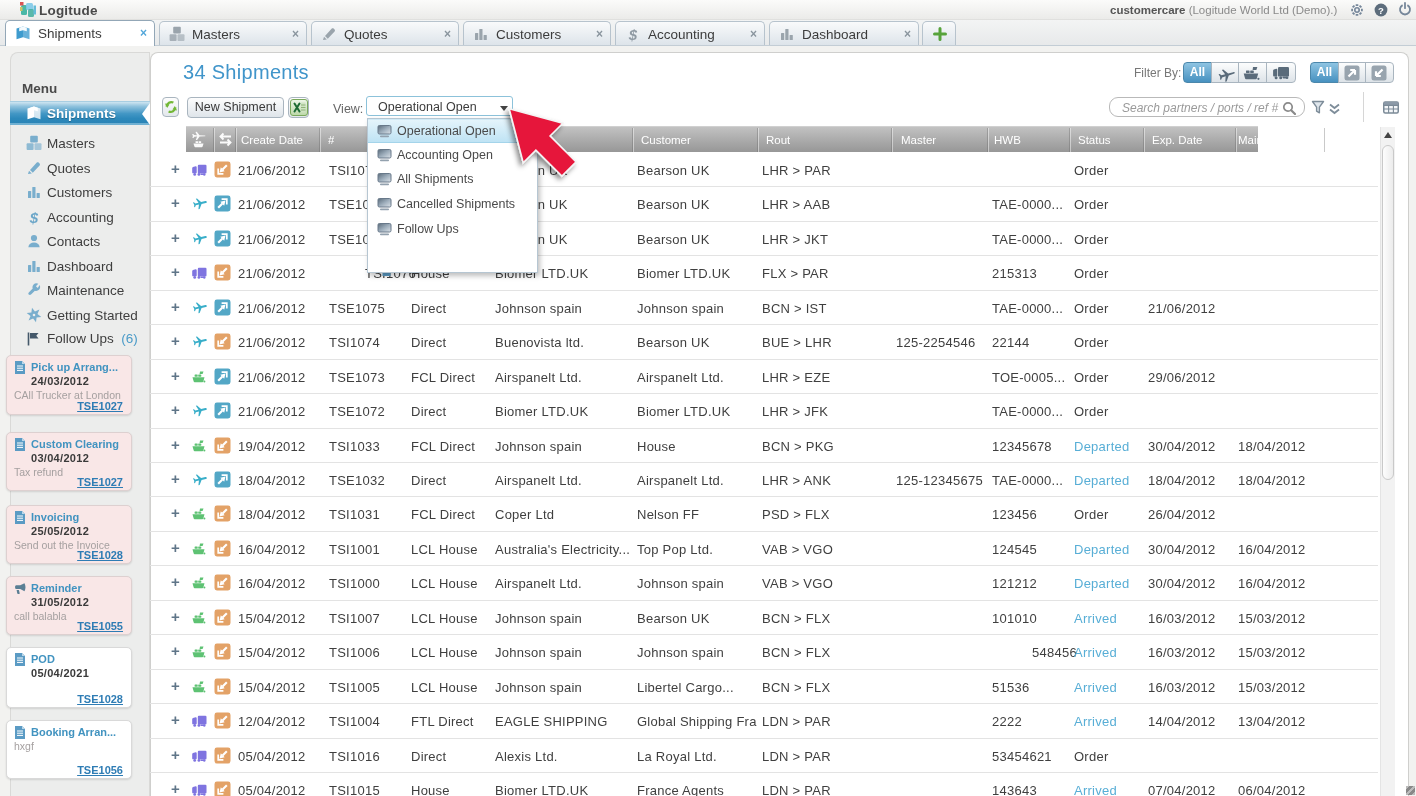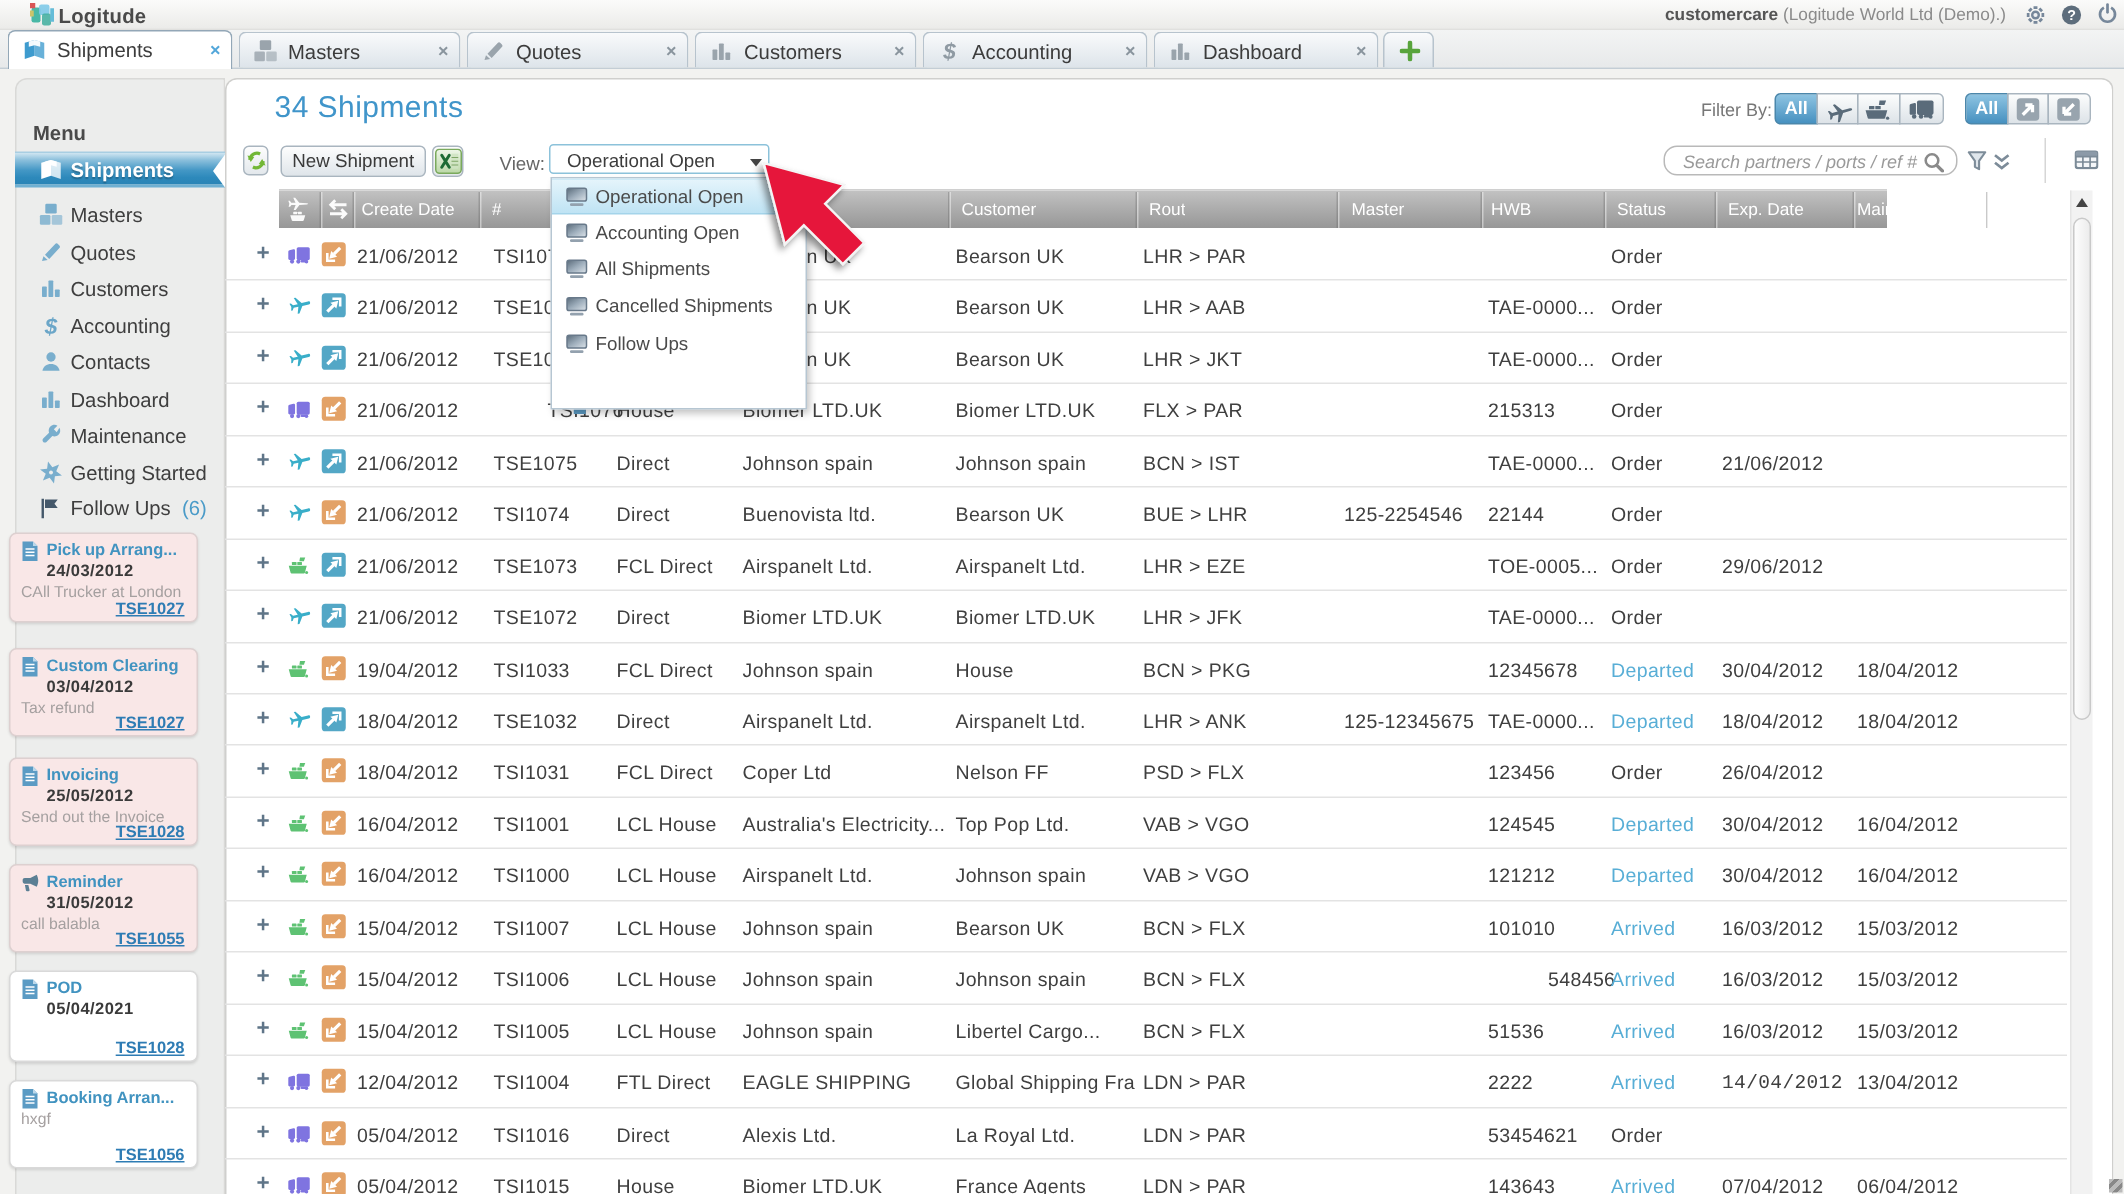--- a/index.html
+++ b/index.html
@@ -906,21 +906,21 @@
         </svg></div>
 <div class="cell" style="left:88px;">12/04/2012</div>
 <div class="cell" style="left:179px;">TSI1004</div>
 <div class="cell" style="left:261px;">FTL Direct</div>
 <div class="cell" style="left:345px;">EAGLE SHIPPING</div>
 <div class="cell" style="left:487px;">Global Shipping Fra</div>
 <div class="cell" style="left:612px;">LDN &gt; PAR</div>
 <div class="cell" style="left:746px;"></div>
 <div class="cell" style="left:842px;">2222</div>
 <div class="cell st-blue" style="left:924px;">Arrived</div>
-<div class="cell" style="left:998px;font-family:Liberation Mono, monospace;">14/04/2012</div>
+<div class="cell" style="left:998px;">14/04/2012</div>
 <div class="cell" style="left:1088px;">13/04/2012</div>
 </div>
 <div class="rowsep" style="top:586px;"></div>
 <div class="row" style="top:586px;">
 <div class="cell" style="left:21px;top:7.5px;color:#5f7588;font-size:15px;font-weight:bold;letter-spacing:0;">+</div>
 <div class="cell" style="left:41px;top:10px;"><svg width="16" height="15" viewBox="0 0 16 15" style="">
           <g fill="#7f74e0">
             <rect x="6.8" y="2.8" width="8.7" height="8.7" rx="1.1"></rect>
             <path d="M1.2 6.0c0-.5.35-1 .8-1.1l2.6-.7c.55-.15 1.1.25 1.1.8v5.4c0 .5-.4.9-.9.9H2.1c-.5 0-.9-.4-.9-.9z"></path>
             <circle cx="3.7" cy="12.4" r="1.4"></circle>

